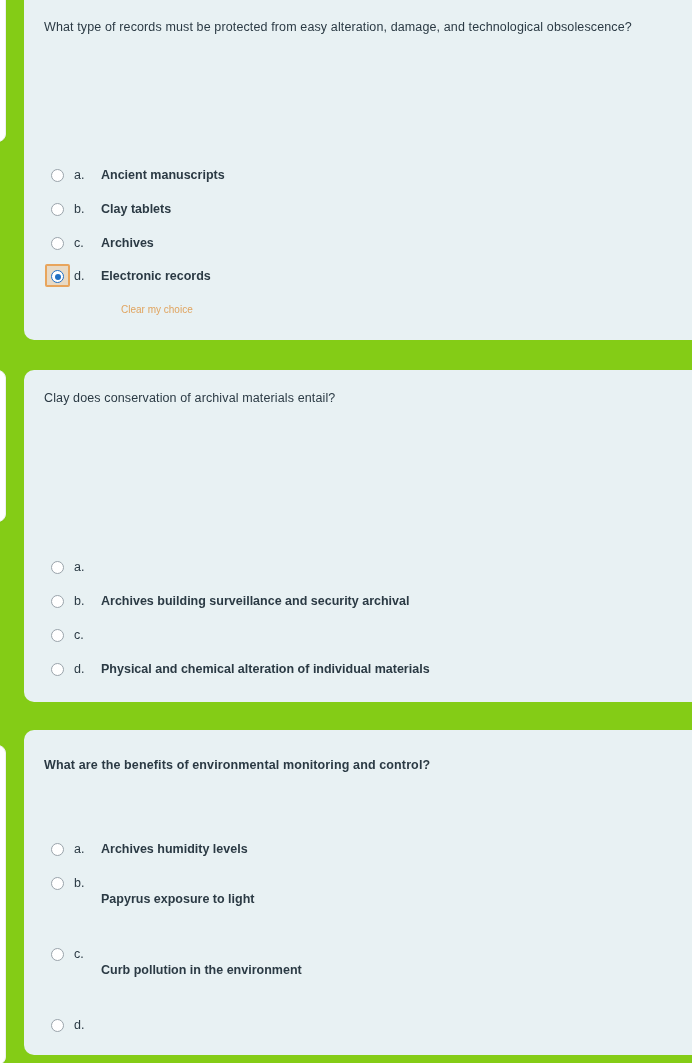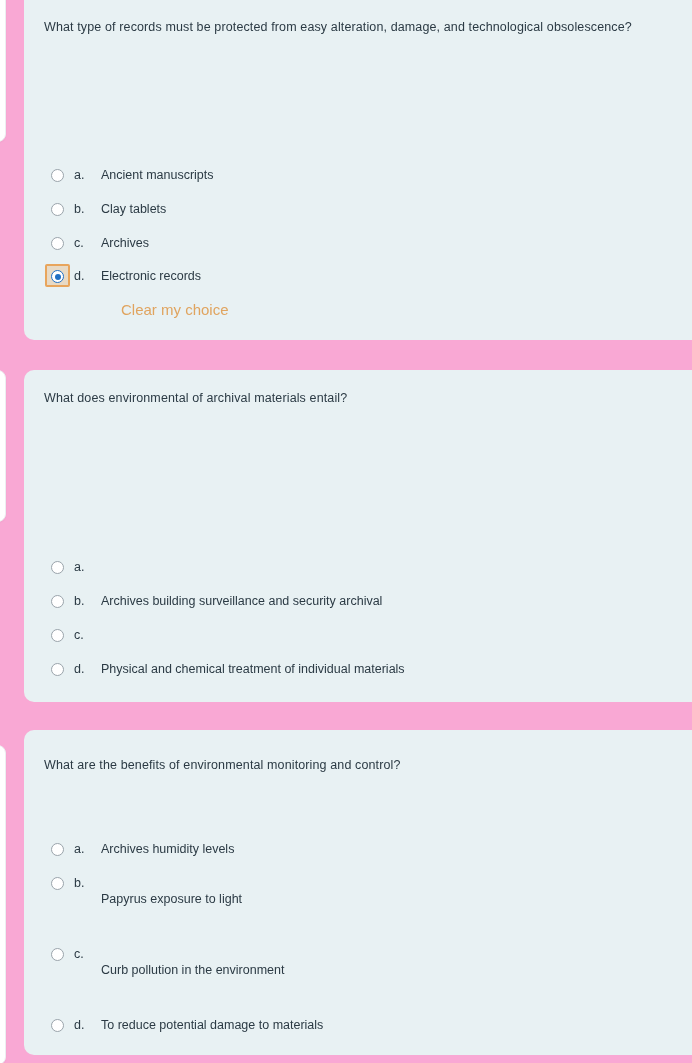--- a/index.html
+++ b/index.html
@@ -13,21 +13,21 @@
     overflow: hidden;
     font-family: "Liberation Sans", sans-serif;
     -webkit-font-smoothing: antialiased;
   }
 
   
   #page {
     position: relative;
     width: 692px;
     height: 1063px;
-    background: #f9a8d4;
+    background: #84cc16;
     overflow: hidden;
   }
 
   
   .edge-sliver {
     position: absolute;
     left: -40px;
     width: 46px;
     background: #ffffff;
     border: 1px solid #eceff1;
@@ -117,29 +117,30 @@
     color: #2b3a44;
   }
   .opttext {
     position: absolute;
     left: 57px;
     top: 3px;
     font-size: 12.5px;
     line-height: 16px;
     color: #2b3a44;
     white-space: nowrap;
+    font-weight: bold;
   }
 
   
   .option.offset-text .opttext { top: 19px; }
 
   .clearchoice {
     position: absolute;
     left: 77px;
-    font-size: 15px;
+    font-size: 10px;
     line-height: 16px;
     color: #e0a45f;
     text-decoration: none;
     cursor: pointer;
     white-space: nowrap;
   }
 </style>
 </head>
 <body>
 
@@ -172,64 +173,63 @@
         <span class="focus-ring"></span>
         <span class="radio checked"></span>
         <span class="optletter">d.</span>
         <span class="opttext">Electronic records</span>
       </div>
       <a class="clearchoice" style="top:138px;">Clear my choice</a>
     </div>
   </div>
 
   <div class="qcard" style="top:370px; height:332px;">
-    <div class="qtext" style="top:20px;">What does environmental of archival materials entail?</div>
+    <div class="qtext" style="top:20px;">Clay does conservation of archival materials entail?</div>
 
     <div class="answers" style="top:186px;">
       <div class="option" style="position:absolute; top:0px; left:0; right:0;">
         <span class="radio"></span>
         <span class="optletter">a.</span>
       </div>
       <div class="option" style="position:absolute; top:34px; left:0; right:0;">
         <span class="radio"></span>
         <span class="optletter">b.</span>
         <span class="opttext">Archives building surveillance and security archival</span>
       </div>
       <div class="option" style="position:absolute; top:68px; left:0; right:0;">
         <span class="radio"></span>
         <span class="optletter">c.</span>
       </div>
       <div class="option" style="position:absolute; top:102px; left:0; right:0;">
         <span class="radio"></span>
         <span class="optletter">d.</span>
-        <span class="opttext">Physical and chemical treatment of individual materials</span>
+        <span class="opttext">Physical and chemical alteration of individual materials</span>
       </div>
     </div>
   </div>
 
   <div class="qcard" style="top:730px; height:325px;">
-    <div class="qtext" style="top:27px;">What are the benefits of environmental monitoring and control?</div>
+    <div class="qtext" style="top:27px;font-weight:bold;">What are the benefits of environmental monitoring and control?</div>
 
     <div class="answers" style="top:108px;">
       <div class="option" style="position:absolute; top:0px; left:0; right:0;">
         <span class="radio"></span>
         <span class="optletter">a.</span>
         <span class="opttext">Archives humidity levels</span>
       </div>
       <div class="option offset-text" style="position:absolute; top:34px; left:0; right:0;">
         <span class="radio"></span>
         <span class="optletter">b.</span>
         <span class="opttext">Papyrus exposure to light</span>
       </div>
       <div class="option offset-text" style="position:absolute; top:105px; left:0; right:0;">
         <span class="radio"></span>
         <span class="optletter">c.</span>
         <span class="opttext">Curb pollution in the environment</span>
       </div>
       <div class="option" style="position:absolute; top:176px; left:0; right:0;">
         <span class="radio"></span>
         <span class="optletter">d.</span>
-        <span class="opttext">To reduce potential damage to materials</span>
       </div>
     </div>
   </div>
 
 </div>
 
 </body></html>

